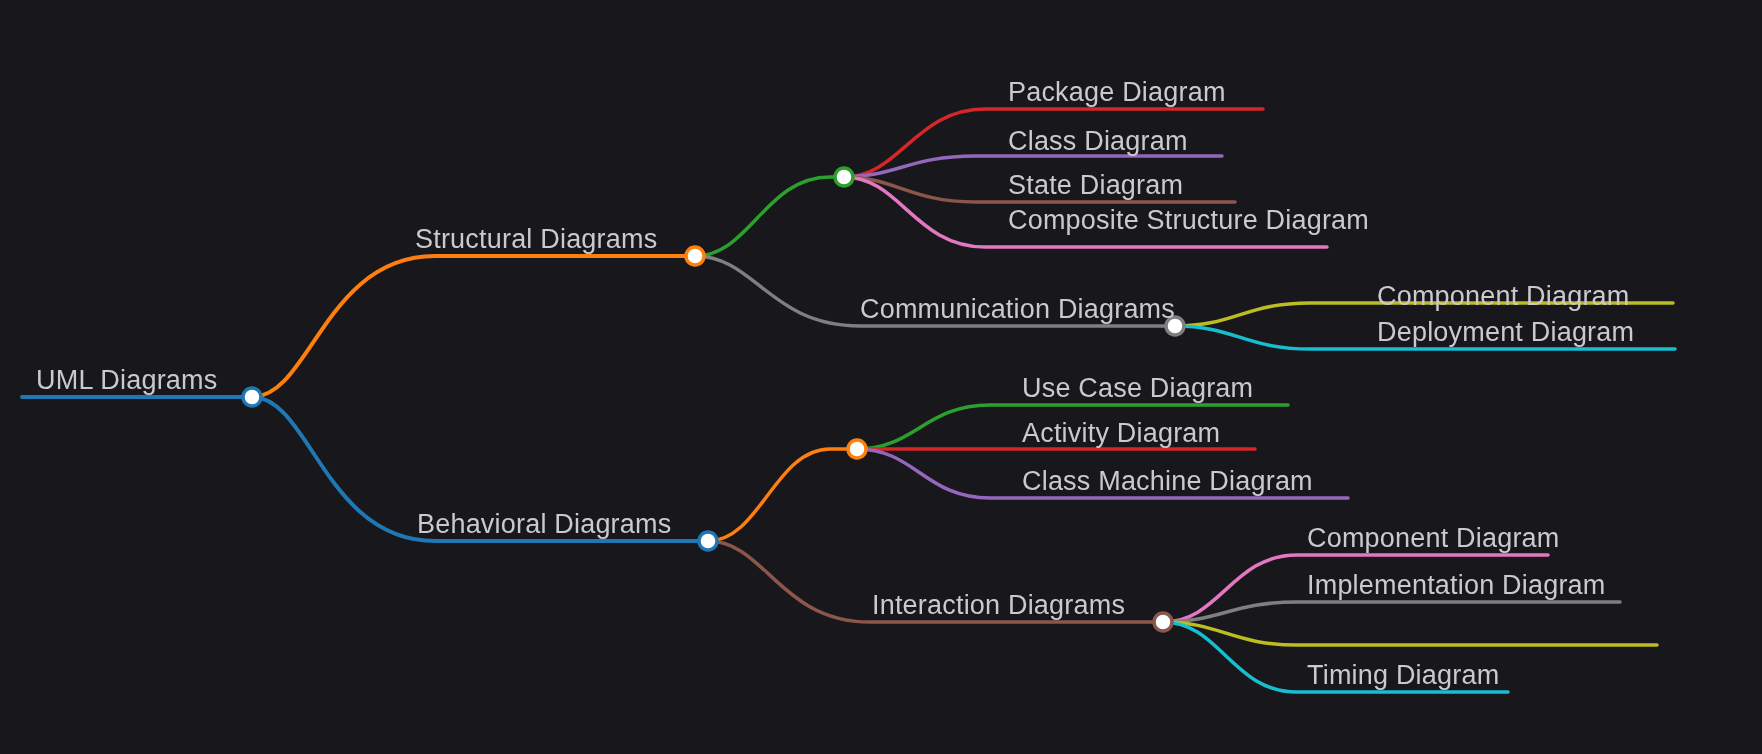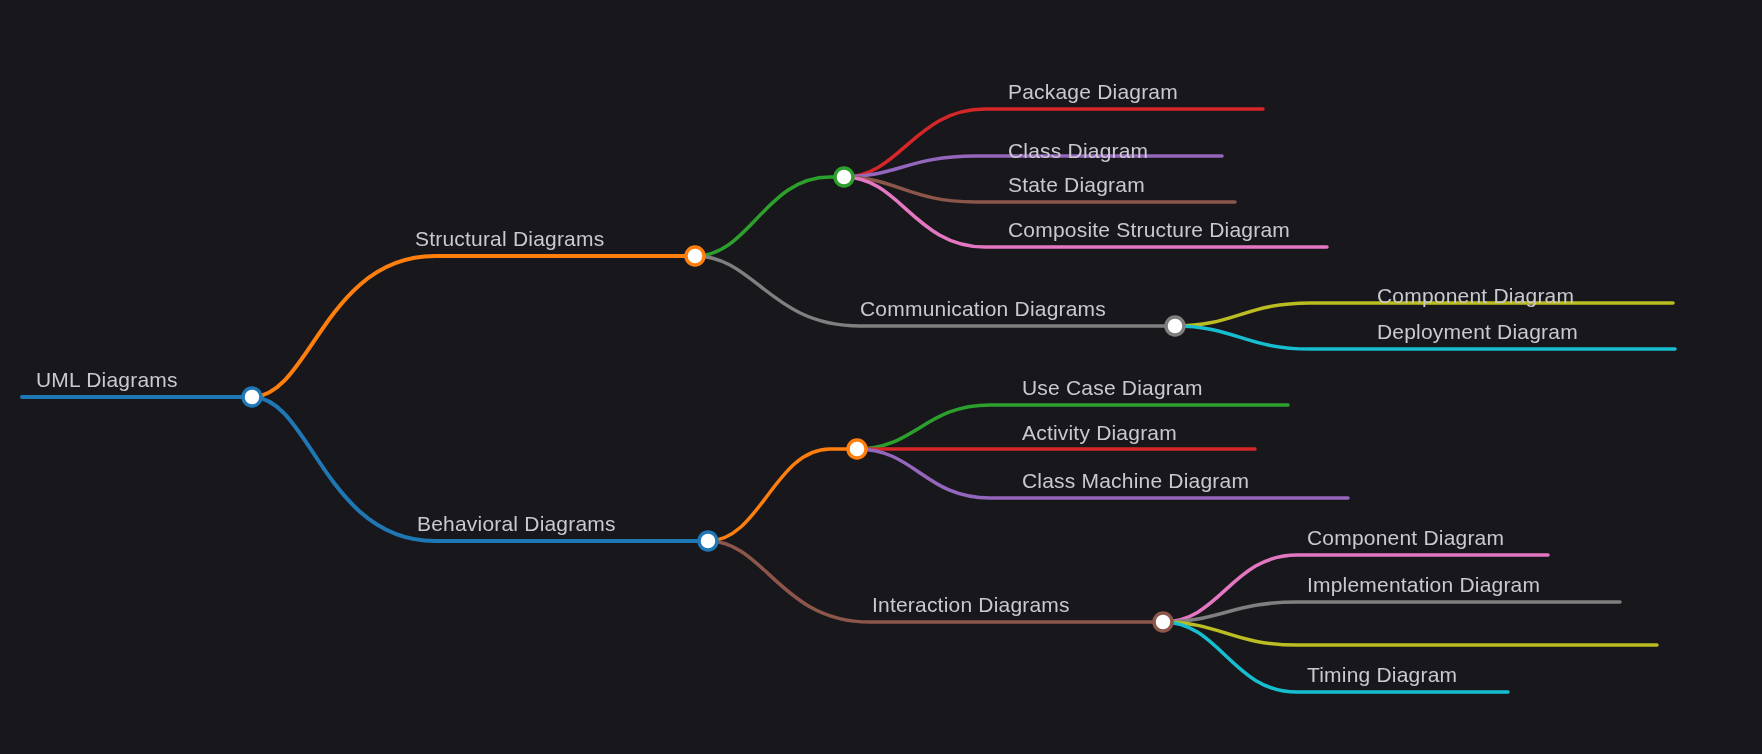--- a/index.html
+++ b/index.html
@@ -30,21 +30,21 @@
   .link.lvl1 { stroke-width: 4px; }
   .node-circle {
     fill: #ffffff;
     stroke-width: 3.5px;
     cursor: pointer;
   }
   .label {
     position: absolute;
     height: 34px;
     line-height: 34px;
-    font-size: 21px;
+    font-size: 27px;
     color: #c9c9ce;
     white-space: nowrap;
     letter-spacing: 0.2px;
   }
 </style>
 </head>
 <body>
 
 <div class="stage">
 
@@ -86,23 +86,23 @@
     <circle class="node-circle" cx="1163" cy="622" r="9" stroke="#8c564b"></circle>
   </svg>
 
   <div class="label" style="left:415px;top:222px">Structural Diagrams</div>
   <div class="label" style="left:36px;top:363px">UML Diagrams</div>
   <div class="label" style="left:417px;top:507px">Behavioral Diagrams</div>
   <div class="label" style="left:860px;top:292px">Communication Diagrams</div>
   <div class="label" style="left:872px;top:588px">Interaction Diagrams</div>
 
   <div class="label" style="left:1008px;top:75px">Package Diagram</div>
-  <div class="label" style="left:1008px;top:134px">Class Diagram</div>
+  <div class="label" style="left:1008px;top:124px">Class Diagram</div>
   <div class="label" style="left:1008px;top:168px">State Diagram</div>
-  <div class="label" style="left:1008px;top:213px">Composite Structure Diagram</div>
+  <div class="label" style="left:1008px;top:203px">Composite Structure Diagram</div>
 
   <div class="label" style="left:1377px;top:279px">Component Diagram</div>
   <div class="label" style="left:1377px;top:315px">Deployment Diagram</div>
 
   <div class="label" style="left:1022px;top:371px">Use Case Diagram</div>
   <div class="label" style="left:1022px;top:416px">Activity Diagram</div>
   <div class="label" style="left:1022px;top:464px">Class Machine Diagram</div>
 
   <div class="label" style="left:1307px;top:521px">Component Diagram</div>
   <div class="label" style="left:1307px;top:568px">Implementation Diagram</div>

